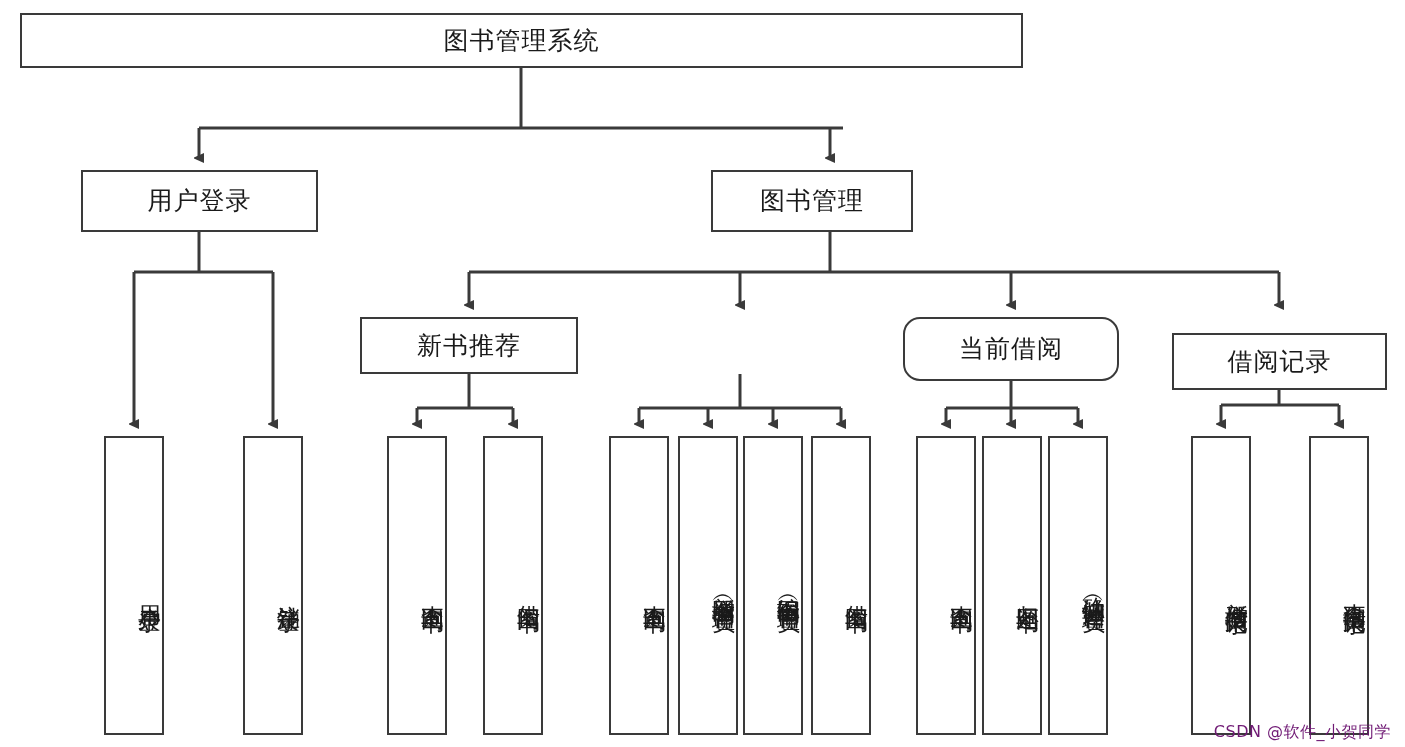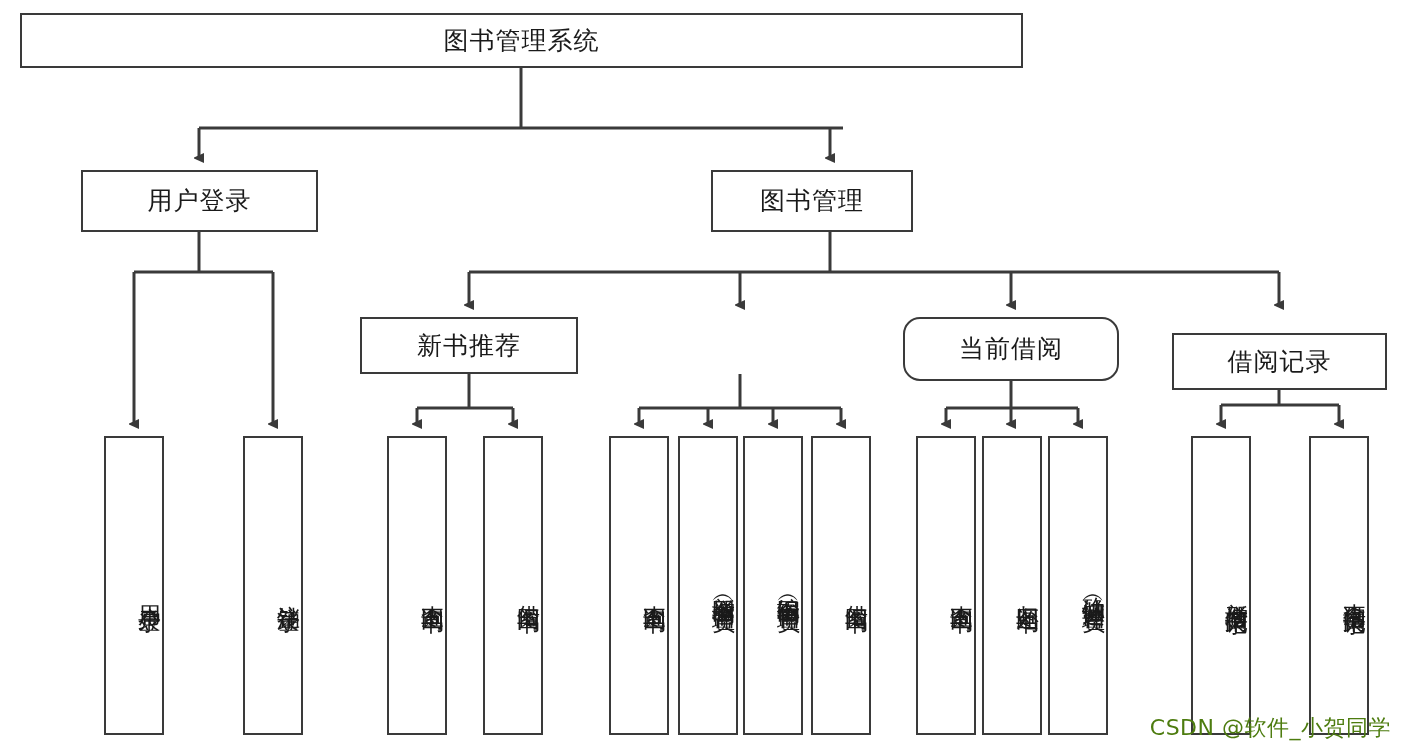--- a/index.html
+++ b/index.html
@@ -54,22 +54,22 @@
     padding-top: 10px;
     overflow: hidden;
   }
   .node-v.tall-text {
     padding-top: 4px;
   }
   #watermark {
     position: absolute;
     right: 14px;
     bottom: 4px;
-    font-size: 22px;
-    color: #4d7c0f;
+    font-size: 16px;
+    color: #701a75;
     letter-spacing: 0.5px;
     white-space: nowrap;
     user-select: none;
   }
 </style>
 </head>
 <body>
 
 <div id="canvas">
 

